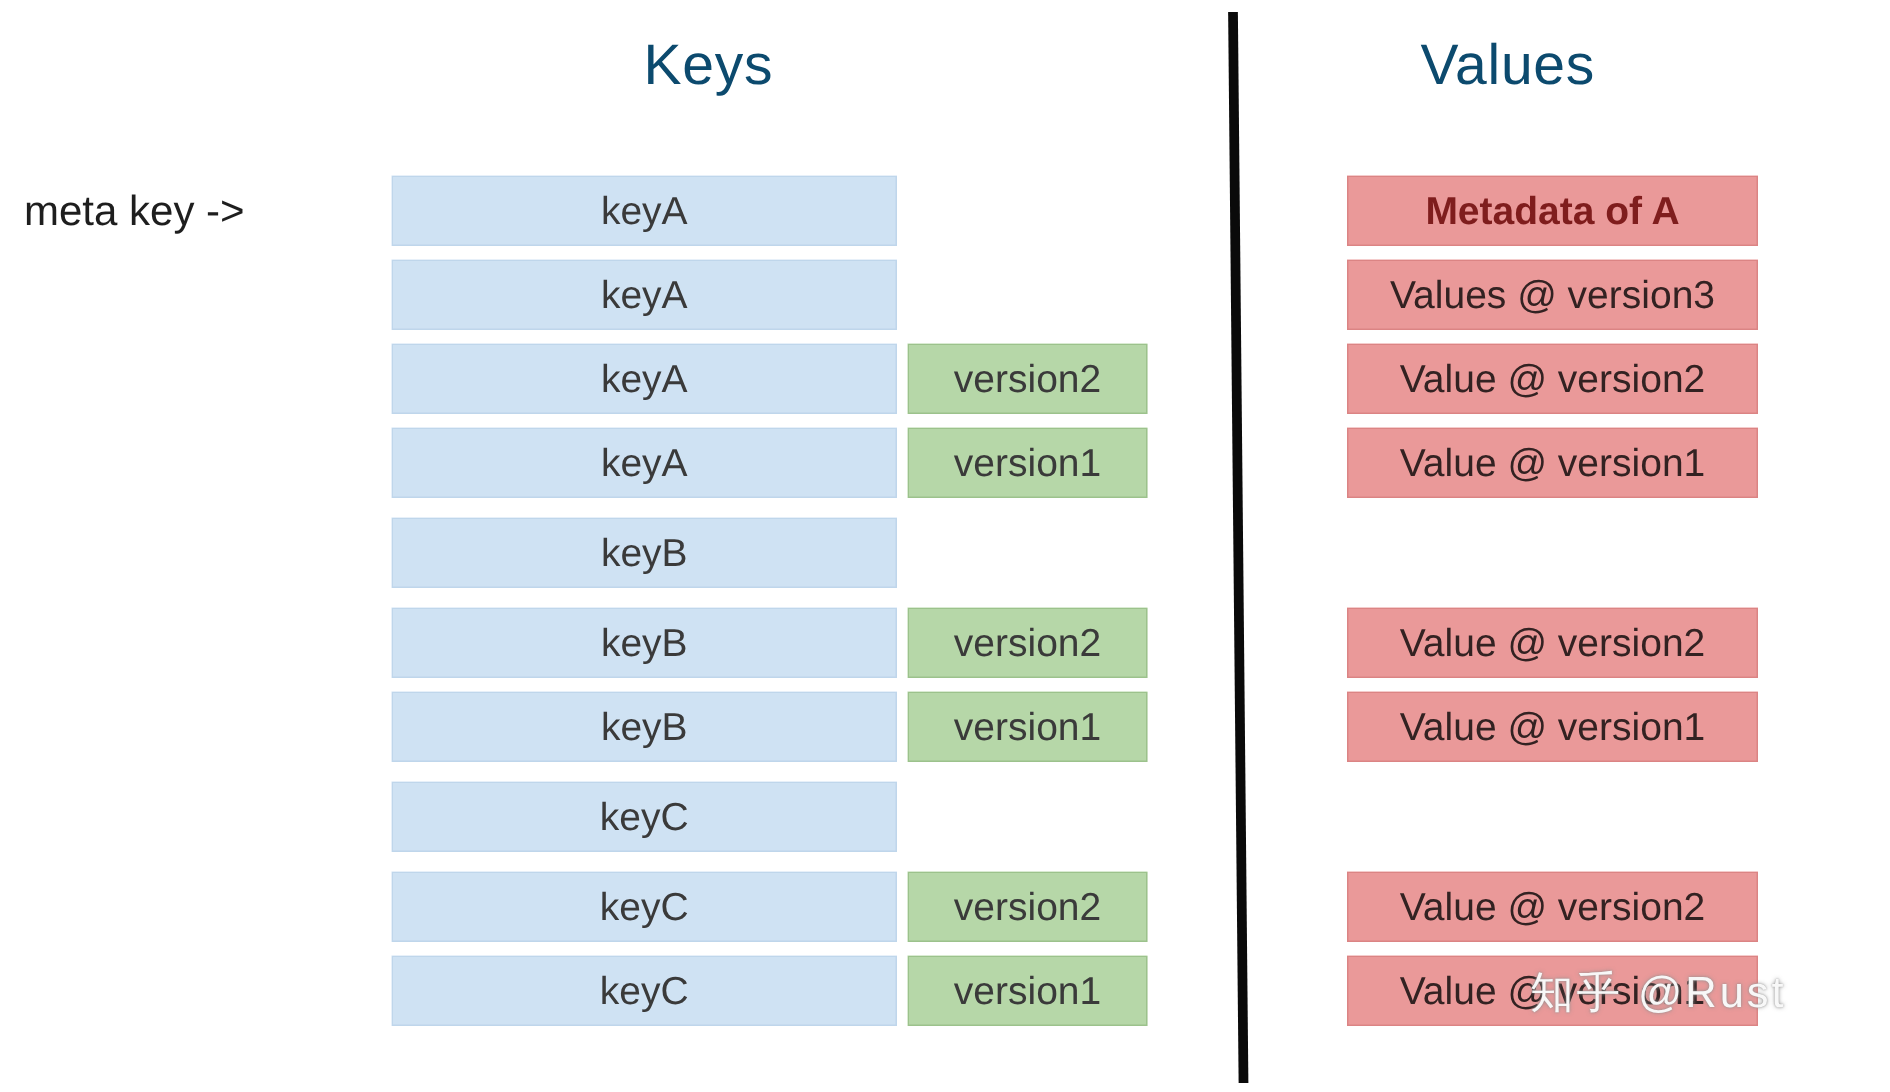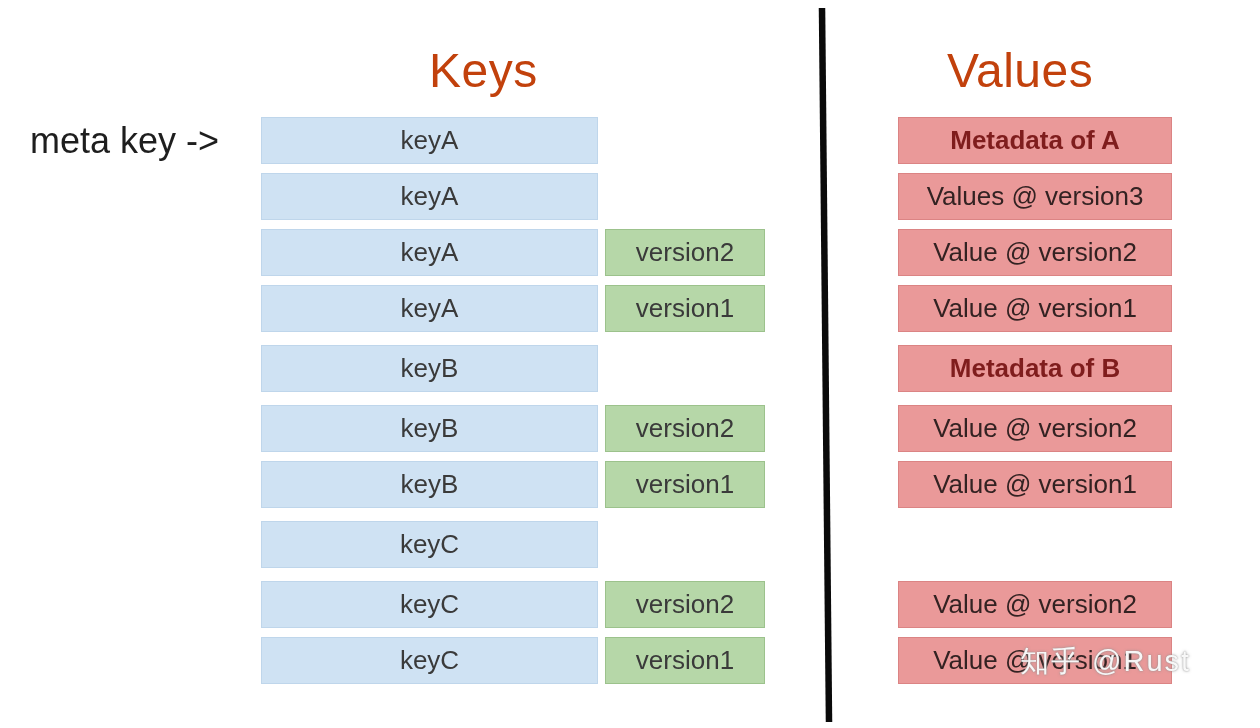--- a/index.html
+++ b/index.html
@@ -6,33 +6,33 @@
   .canvas {
     position: relative;
     width: 1260px;
     height: 728px;
     background: #ffffff;
     overflow: hidden;
     font-family: "Liberation Sans", sans-serif;
   }
   .col-header {
     position: absolute;
-    top: 43px;
-    font-size: 48px;
-    color: #c2410c;
+    top: 23px;
+    font-size: 38px;
+    color: #0c4a6e;
     letter-spacing: 0.5px;
   }
   .keys-header   { left: 429px; }
   .values-header { left: 947px; }
   .row-label {
     position: absolute;
-    left: 30px;
+    left: 16px;
     height: 47px;
     line-height: 47px;
-    font-size: 36px;
+    font-size: 28px;
     color: #1e1e1e;
     white-space: pre;
   }
   .box {
     position: absolute;
     height: 47px;
     line-height: 47px;
     text-align: center;
     font-size: 26px;
     color: #3a3a3a;
@@ -98,21 +98,20 @@
 
   <div class="box key-box" style="top:229px">keyA</div>
   <div class="box version-box" style="top:229px">version2</div>
   <div class="box value-box" style="top:229px">Value @ version2</div>
 
   <div class="box key-box" style="top:285px">keyA</div>
   <div class="box version-box" style="top:285px">version1</div>
   <div class="box value-box" style="top:285px">Value @ version1</div>
 
   <div class="box key-box" style="top:345px">keyB</div>
-  <div class="box value-box meta-value" style="top:345px">Metadata of B</div>
 
   <div class="box key-box" style="top:405px">keyB</div>
   <div class="box version-box" style="top:405px">version2</div>
   <div class="box value-box" style="top:405px">Value @ version2</div>
 
   <div class="box key-box" style="top:461px">keyB</div>
   <div class="box version-box" style="top:461px">version1</div>
   <div class="box value-box" style="top:461px">Value @ version1</div>
 
   <div class="box key-box" style="top:521px">keyC</div>

